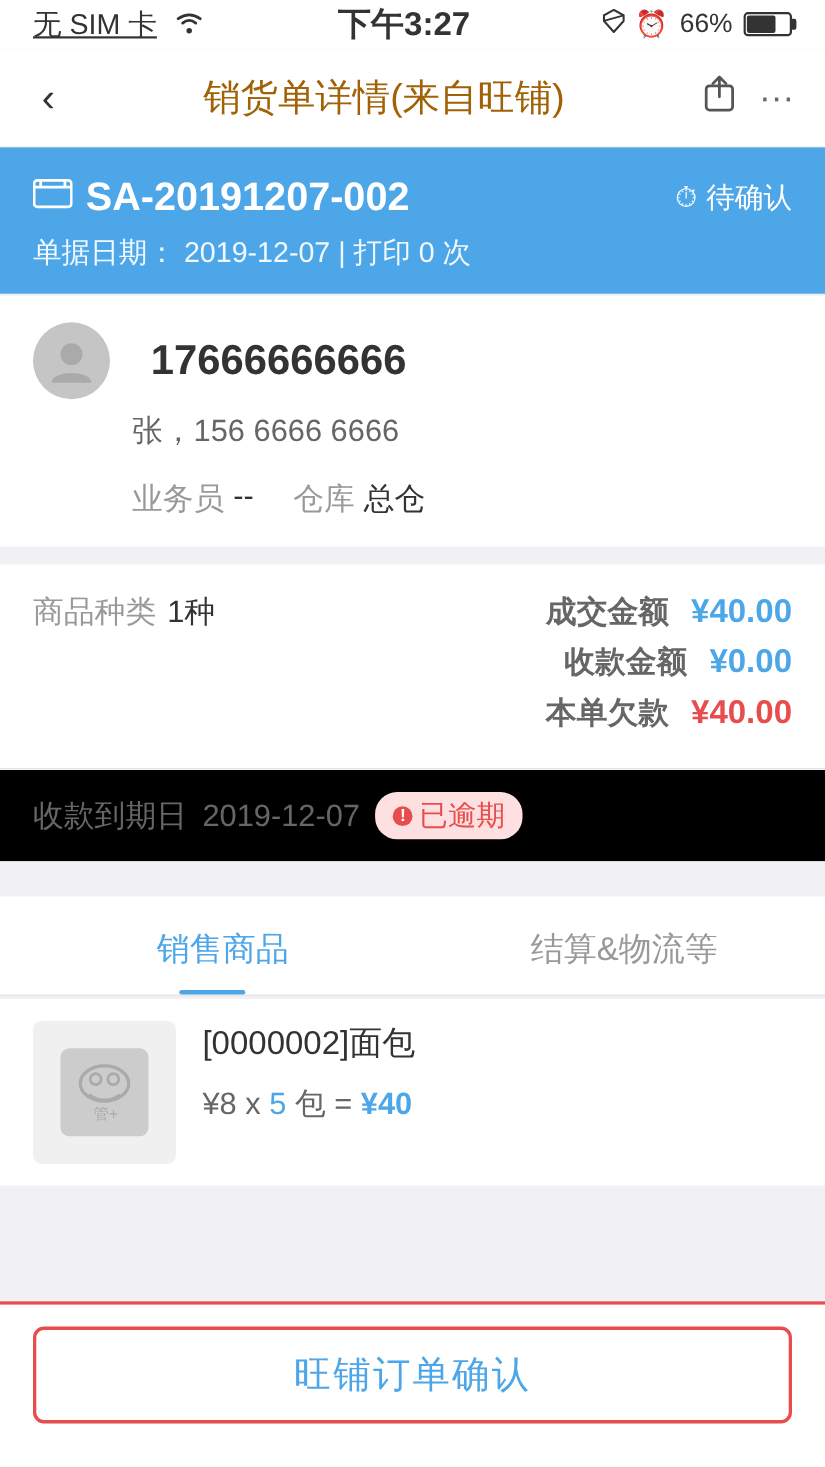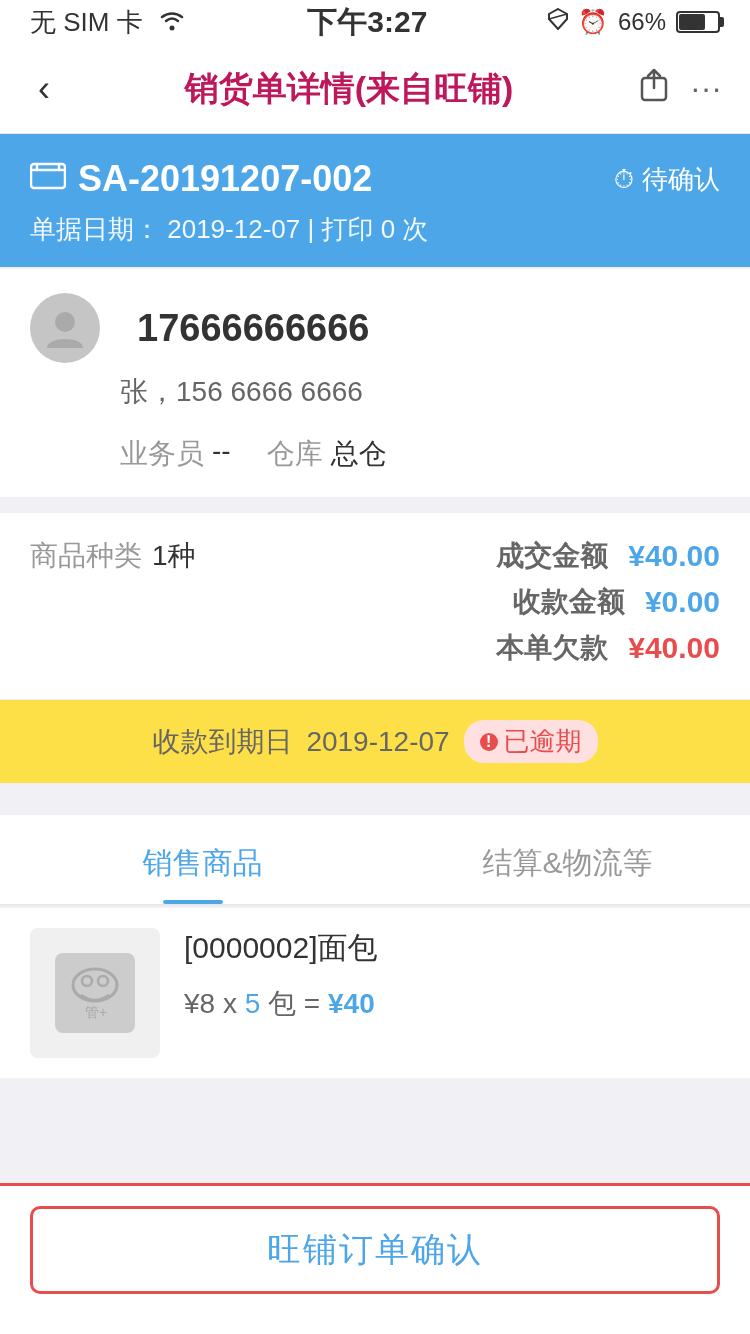--- a/index.html
+++ b/index.html
@@ -17,21 +17,21 @@
     .status-bar {
       background: #fff;
       height: 44px;
       display: flex;
       align-items: center;
       justify-content: space-between;
       padding: 0 30px;
       font-size: 26px;
       font-weight: 500;
     }
-    .status-left { display: flex; align-items: center; gap: 14px; }
+    .status-left { display: flex; align-items: center; gap: 14px; text-decoration: underline; }
     .status-center { font-size: 30px; font-weight: 600; }
     .status-right { display: flex; align-items: center; gap: 10px; font-size: 24px; }
     .battery-icon {
       display: inline-block;
       width: 44px; height: 22px;
       border: 2px solid #333;
       border-radius: 4px;
       position: relative;
       vertical-align: middle;
     }
@@ -63,22 +63,22 @@
       border-bottom: 1px solid #e8e8e8;
     }
     .nav-back {
       font-size: 36px;
       color: #333;
       cursor: pointer;
       padding: 10px;
     }
     .nav-title {
       font-size: 34px;
-      font-weight: 700;
-      color: #be185d;
+      font-weight: 400;
+      color: #a16207;
     }
     .nav-actions {
       display: flex;
       align-items: center;
       gap: 20px;
     }
     .nav-action-icon {
       font-size: 32px;
       color: #666;
       cursor: pointer;
@@ -187,29 +187,28 @@
       margin-bottom: 8px;
       font-size: 28px;
       font-weight: bold;
     }
     .summary-row-label { color: #666; }
     .amount-blue { color: #4da6e8; font-size: 30px; }
     .amount-red { color: #e84d4d; font-size: 30px; }
 
     
     .due-section {
-      background: #fde047;
+      background: #000000;
       padding: 20px 30px;
       border-top: 1px solid #f0f0f5;
       font-size: 28px;
       color: #666;
       display: flex;
       align-items: center;
       gap: 14px;
-      justify-content: center;
     }
     .overdue-badge {
       background: #ffe0e0;
       color: #e84d4d;
       border-radius: 20px;
       padding: 4px 16px;
       font-size: 26px;
       display: flex;
       align-items: center;
       gap: 6px;

